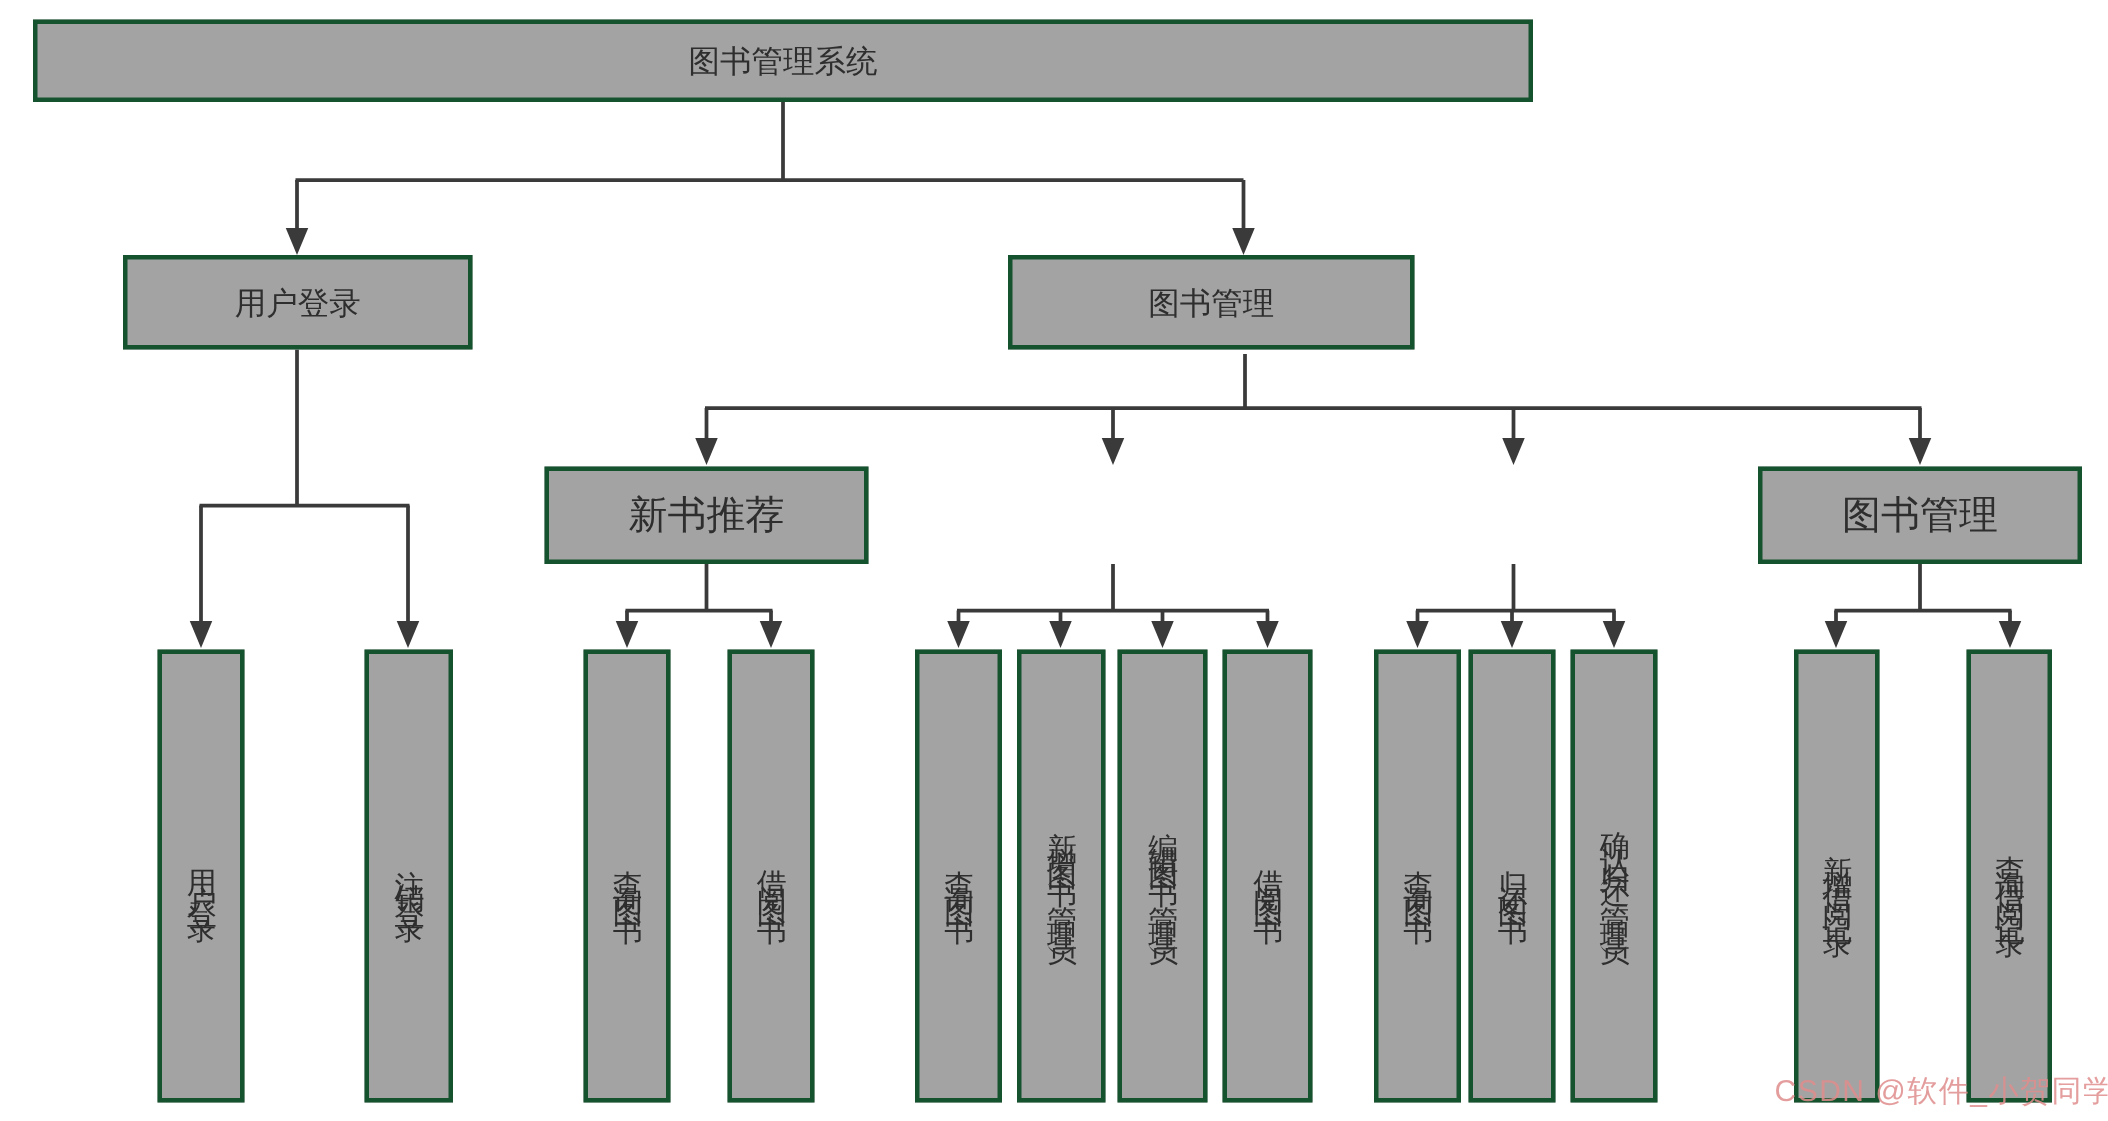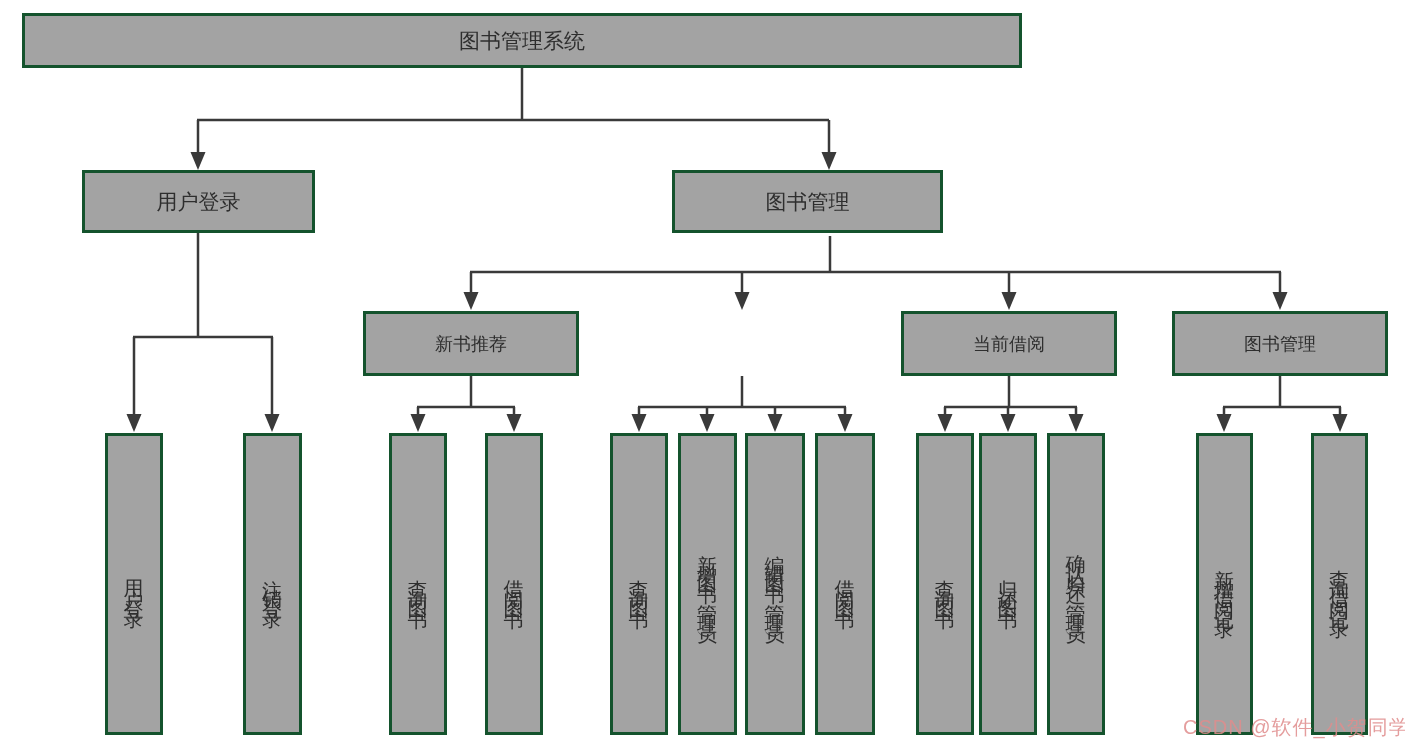--- a/index.html
+++ b/index.html
@@ -11,21 +11,21 @@
   .canvas{position:absolute;left:0;top:0;width:1405px;height:747px;}
   svg.wires{position:absolute;left:0;top:0;z-index:1;}
   .node{
     position:absolute;box-sizing:border-box;background:#a3a3a3;
     border:3px solid #14532d;color:#2e2e2e;
     display:flex;align-items:center;justify-content:center;
     z-index:2;
   }
   .root{left:22px;top:13px;width:1000px;height:55px;font-size:21px;}
   .l2{top:170px;height:63px;font-size:21px;}
-  .l3{top:311px;height:65px;width:216px;font-size:18px;}
+  .l3{top:311px;height:65px;width:216px;font-size:26px;}
   .leaf{top:433px;height:302px;font-size:20px;}
   .leaf span{
     writing-mode:vertical-rl;
     letter-spacing:10px;
     line-height:1;
     white-space:nowrap;
   }
   .node span{display:block;}
   .watermark{
     position:absolute;left:1183px;top:714px;z-index:3;
@@ -110,23 +110,20 @@
   <div class="node l2" style="left:82px;width:233px;">
     <span>用户登录</span>
   </div>
   <div class="node l2" style="left:672px;width:271px;">
     <span>图书管理</span>
   </div>
 
   <div class="node l3" style="left:363px;">
     <span>新书推荐</span>
   </div>
-  <div class="node l3" style="left:901px;">
-    <span>当前借阅</span>
-  </div>
   <div class="node l3" style="left:1172px;">
     <span>图书管理</span>
   </div>
 
   <div class="node leaf" style="left:105px;width:58px;">
     <span>用户登录</span>
   </div>
   <div class="node leaf" style="left:243px;width:59px;">
     <span>注销登录</span>
   </div>

